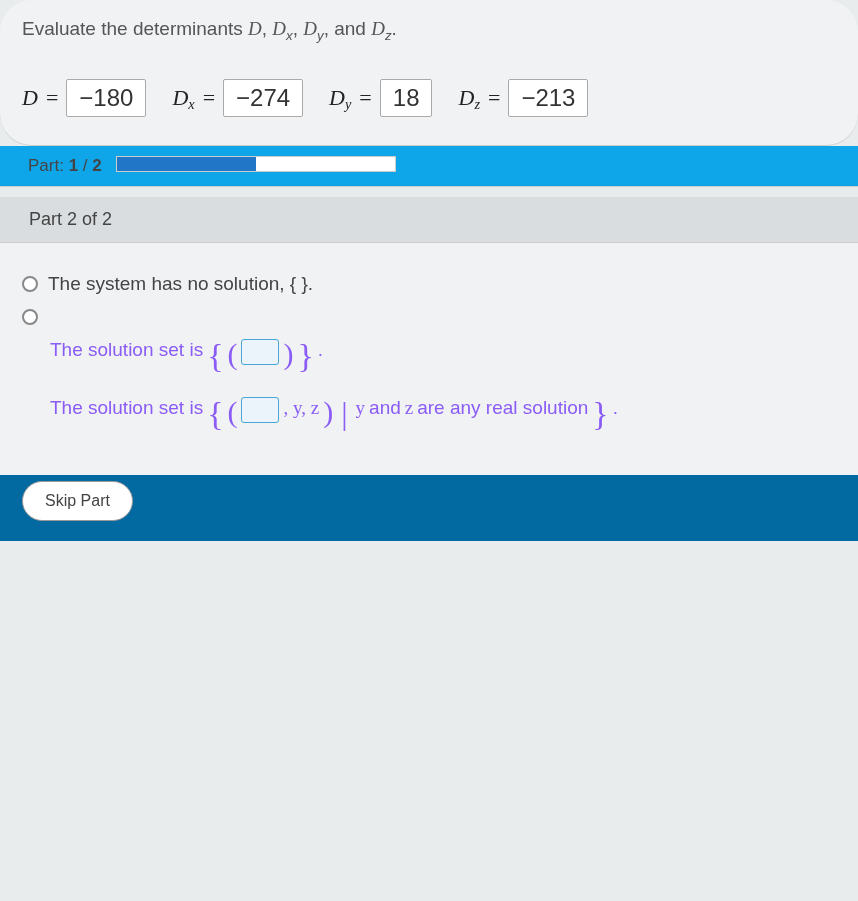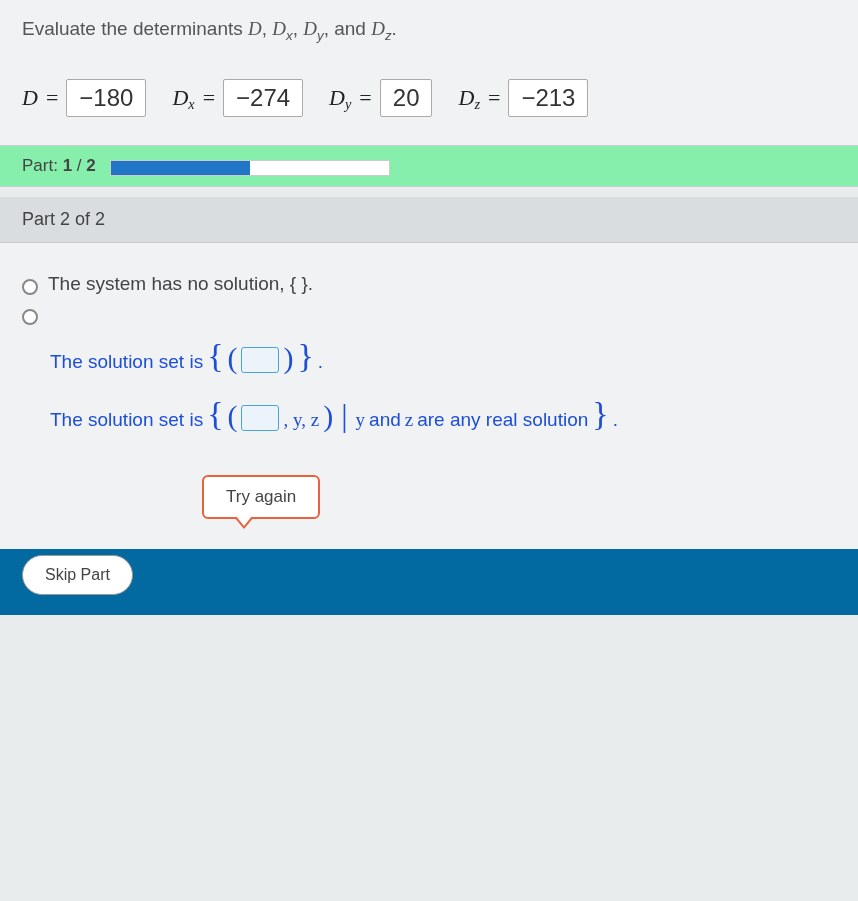--- a/index.html
+++ b/index.html
@@ -8,20 +8,21 @@
       background: #e8eced;
       color: #333;
       width: 858px;
       height: 901px;
       overflow: hidden;
     }
     .section {
       background: #f0f2f3;
       padding: 18px 22px 28px 22px;
       border-bottom: 1px solid #ccc;
+      border-radius: 32px;
     }
     .prompt {
       font-size: 19px;
       color: #555;
       margin-bottom: 36px;
     }
     .prompt .italic { font-style: italic; font-family: 'Times New Roman', serif; }
     .prompt sub { font-style: italic; font-size: 0.7em; }
     .det-row {
       display: flex;
@@ -45,23 +46,23 @@
       font-family: Arial, sans-serif;
       font-size: 24px;
       color: #333;
       min-width: 48px;
       text-align: center;
       border-radius: 2px;
     }
 
     .progress-bar-wrap {
       display: flex;
-      align-items: flex-end;
-      padding: 10px 22px;
-      background: #86efac;
+      align-items: flex-start;
+      padding: 10px 28px;
+      background: #0ea5e9;
       gap: 14px;
       border-bottom: 1px solid #ccc;
     }
     .progress-label {
       font-size: 17px;
       color: #444;
     }
     .progress-label b { font-weight: bold; }
     .progress-bar {
       width: 280px;
@@ -71,49 +72,49 @@
       display: flex;
     }
     .progress-fill {
       background: #2176c7;
       height: 100%;
       width: 50%;
     }
 
     .part-header {
       background: #d9dde0;
-      padding: 12px 22px;
+      padding: 12px 29px;
       font-size: 18px;
       color: #444;
       border-bottom: 1px solid #ccc;
       margin-top: 10px;
     }
 
     .part-body {
       background: #f0f2f3;
       padding: 30px 22px 20px 22px;
     }
     .option {
       display: flex;
-      align-items: flex-end;
+      align-items: center;
       gap: 10px;
       margin-bottom: 14px;
       font-size: 19px;
       color: #444;
     }
     .radio {
       width: 16px; height: 16px; border: 2px solid #888; border-radius: 50%; background: #fff; flex-shrink: 0;
     }
     .sub-line {
       margin-left: 28px;
       font-size: 19px;
-      color: #1d4ed8;
+      color: #8b5cf6;
       margin-bottom: 24px;
       display: flex;
-      align-items: flex-end;
+      align-items: flex-start;
       flex-wrap: wrap;
       gap: 4px;
     }
     .math-brace {
       font-family: 'Times New Roman', serif;
       font-size: 34px;
       line-height: 1;
     }
     .math-paren {
       font-family: 'Times New Roman', serif;
@@ -209,21 +210,21 @@
         </span>
       <span>=</span>
       <span class="answer-box">−274</span>
     </div>
     <div class="det-item">
       <span class="label">
           <span>D</span>
           <sub>y</sub>
         </span>
       <span>=</span>
-      <span class="answer-box">20</span>
+      <span class="answer-box">18</span>
     </div>
     <div class="det-item">
       <span class="label">
           <span>D</span>
           <sub>z</sub>
         </span>
       <span>=</span>
       <span class="answer-box">−213</span>
     </div>
   </div>
@@ -269,20 +270,17 @@
     <span class="math-paren">)</span>
     <span class="pipe">|</span>
     <span class="math-italic">y</span>
     <span> and </span>
     <span class="math-italic">z</span>
     <span> are any real solution</span>
     <span class="math-brace">}</span>
     <span>.</span>
   </div>
 
-  <div class="try-again-bubble">
-    <span>Try again</span>
-  </div>
 </div>
 
 <div class="button-row">
   <button class="btn">Skip Part</button>
 </div>
 
 </body></html>

